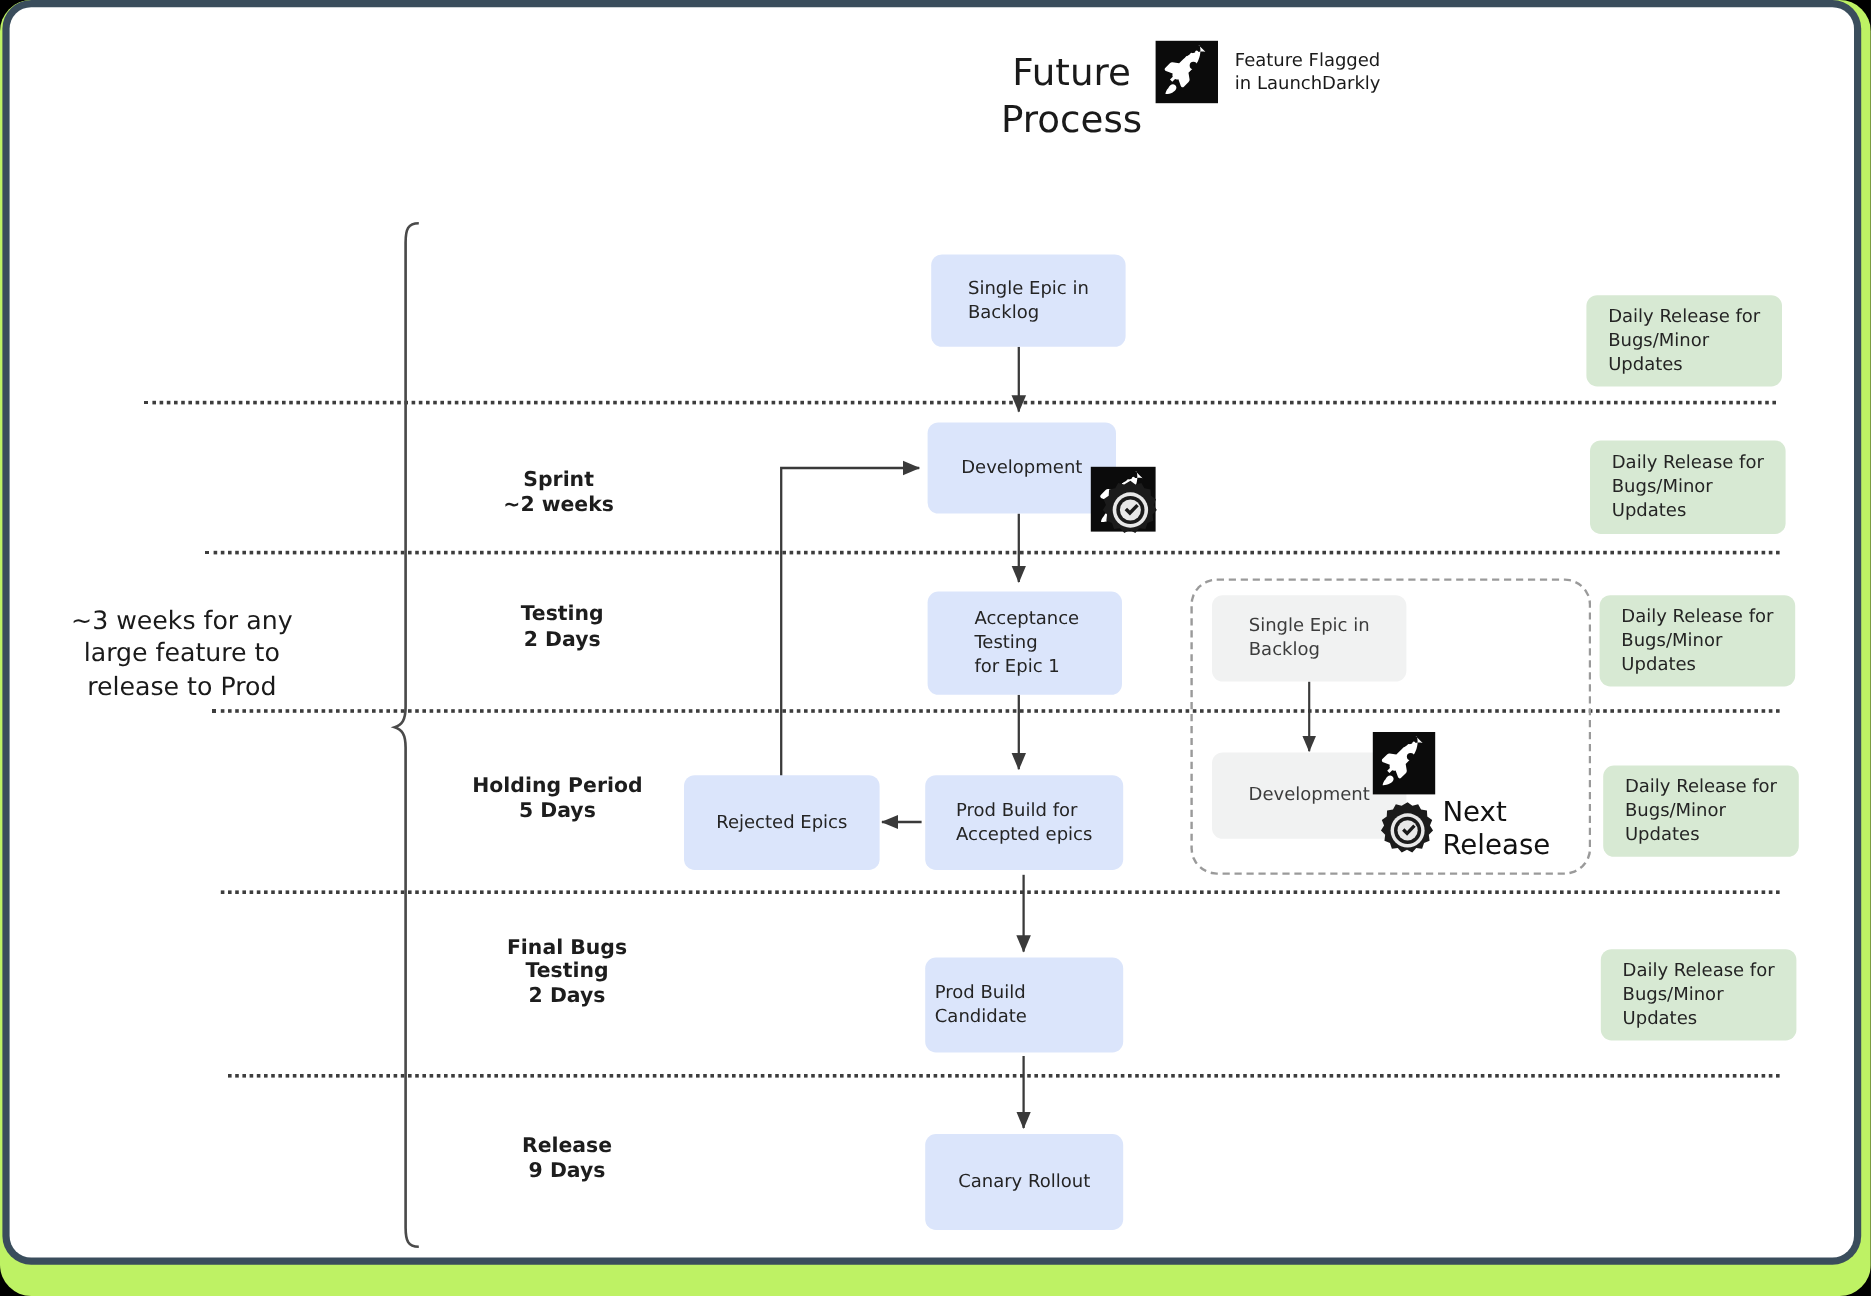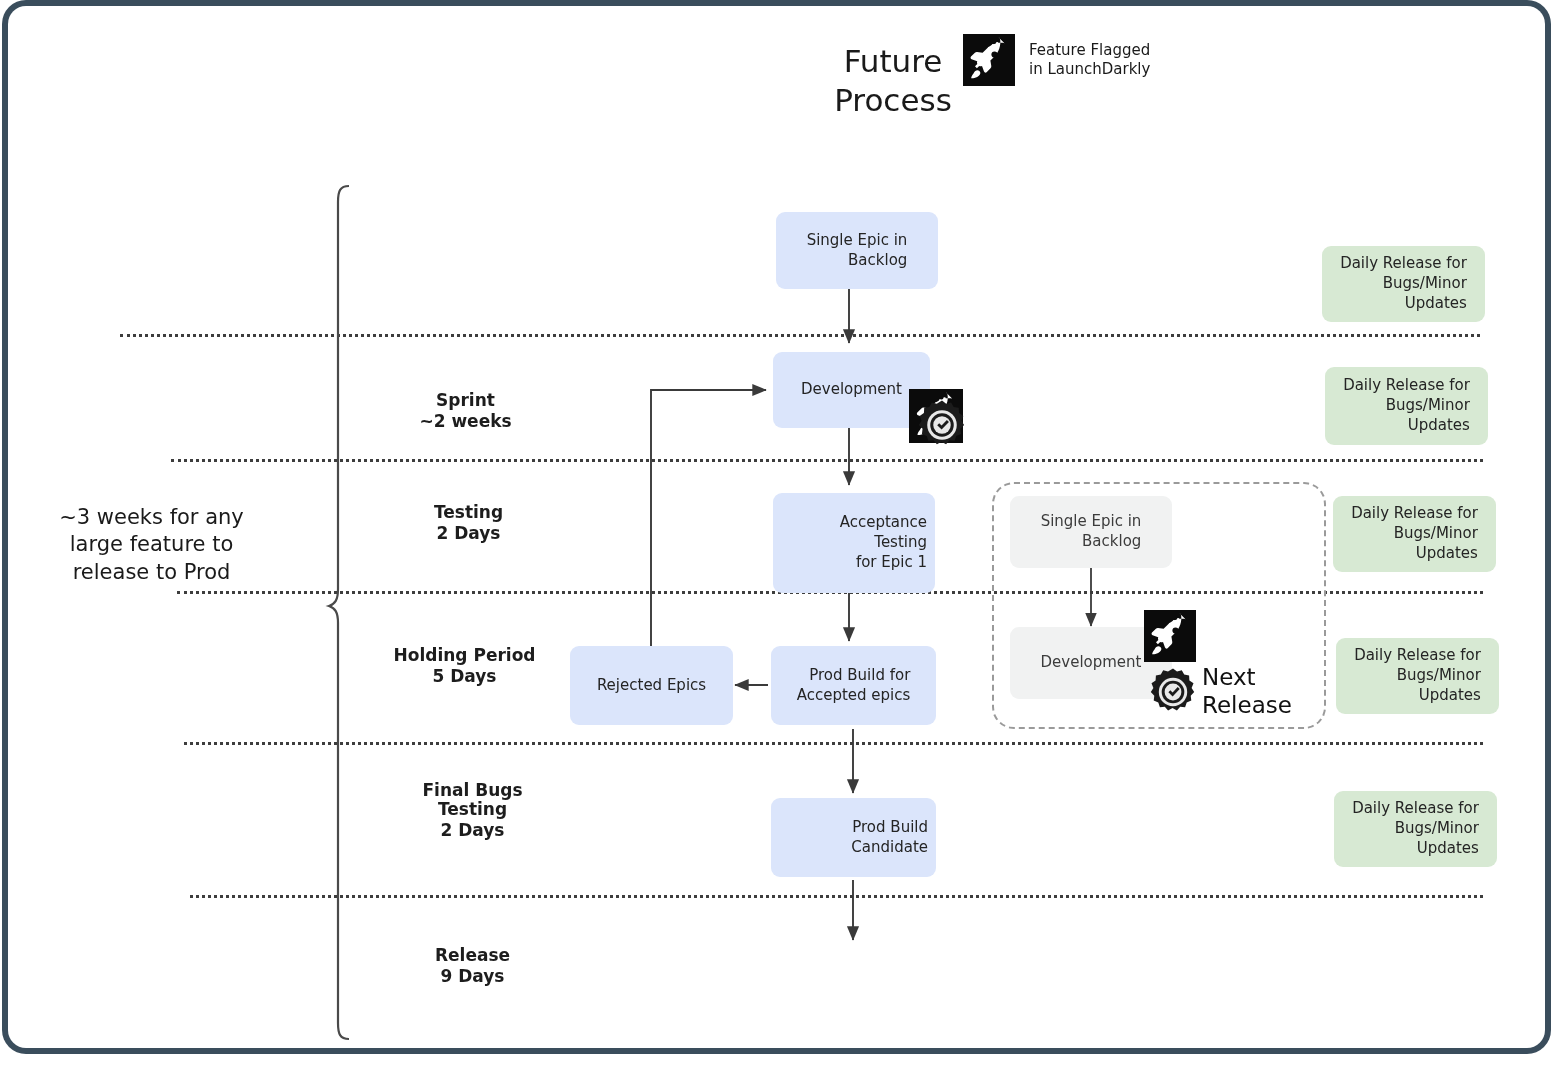--- a/index.html
+++ b/index.html
@@ -1,22 +1,23 @@
 <!DOCTYPE html>
 <html><head>
 <meta charset="utf-8">
 <title>Future Process Diagram</title>
 <style>
   html,body{margin:0;padding:0;background:#000;}
   body{font-family:"DejaVu Sans","Liberation Sans",sans-serif;}
   #root{
     position:relative;
     width:1559px;height:1080px;
-    background:#ffffff;
+    background:#bef264;
     overflow:hidden;
+    border-radius:26px;
   }
   #canvas{
     position:absolute;
     left:8px;top:6px;
     width:1537px;height:1042px;
     background:#ffffff;
     border-radius:18px;
     box-shadow:0 0 0 6px #3a4d5c;
     overflow:hidden;
   }
@@ -68,21 +69,21 @@
   #side-note{
     left:36px;top:498px;width:215px;
     font-size:21px;line-height:1.3;color:#1a1a1a;
     text-align:center;white-space:pre-line;
   }
 
   
   .node{
     border-radius:9px;
     display:flex;align-items:center;justify-content:center;
-    text-align:right;
+    text-align:left;
     font-size:15px;line-height:1.32;
     color:#242424;
     padding:4px 8px;
     box-sizing:border-box;
     white-space:pre-line;
   }
   .node.blue{background:#dbe5fb;}
   .node.grey{background:#f1f2f2;color:#3c3c3c;}
   .node.green{background:#d7e9d3;color:#242424;}
 
@@ -253,30 +254,31 @@
         <g>
           <path fill="#1b1b1b" d="M25 1.5l4.0 3.0 4.8-1.2 2.4 4.3 4.9 0.9 0.3 5.0 4.1 2.8-1.9 4.6 2.6 4.2-3.5 3.6 0.6 4.9-4.6 1.9-1.6 4.7-4.9-0.5-3.3 3.7-4.4-2.3-4.4 2.3-3.3-3.7-4.9 0.5-1.6-4.7-4.6-1.9 0.6-4.9-3.5-3.6 2.6-4.2-1.9-4.6 4.1-2.8 0.3-5.0 4.9-0.9 2.4-4.3 4.8 1.2z"></path>
           <circle cx="25" cy="25" r="14.2" fill="#e8e8e8"></circle>
           <circle cx="25" cy="25" r="11.3" fill="#1b1b1b"></circle>
           <circle cx="25" cy="25" r="8.4" fill="#e8e8e8"></circle>
           <path fill="#1b1b1b" d="M20.4 25.2l1.9-2.0 2.3 2.2 5.1-5.3 2.0 1.9-7.1 7.4z"></path>
         </g>
       </svg>
     </span>
 
-    <div class="abs node blue" style="left:765px;top:487px;width:162px;height:100px;padding-left:39px;">Acceptance Testing
+    <div class="abs node blue" style="left:765px;top:487px;width:162px;height:86px;padding-left:39px;">Acceptance Testing
 for Epic 1</div>
 
     <div class="abs node blue" style="left:763px;top:640px;width:165px;height:79px;">Prod Build for
 Accepted epics</div>
 
     <div class="abs node blue" style="left:763px;top:792px;width:165px;height:79px;">Prod Build Candidate</div>
 
     <div class="abs node blue" style="left:562px;top:640px;width:163px;height:79px;">Rejected Epics</div>
 
+    <div class="abs node blue" style="left:763px;top:939px;width:165px;height:80px;">Canary Rollout</div>
 
     <div class="abs node green" style="left:1314px;top:240px;width:163px;height:76px;">Daily Release for
 Bugs/Minor
 Updates</div>
 
     <div class="abs node green" style="left:1317px;top:361px;width:163px;height:78px;">Daily Release for
 Bugs/Minor
 Updates</div>
 
     <div class="abs node green" style="left:1325px;top:490px;width:163px;height:76px;">Daily Release for

